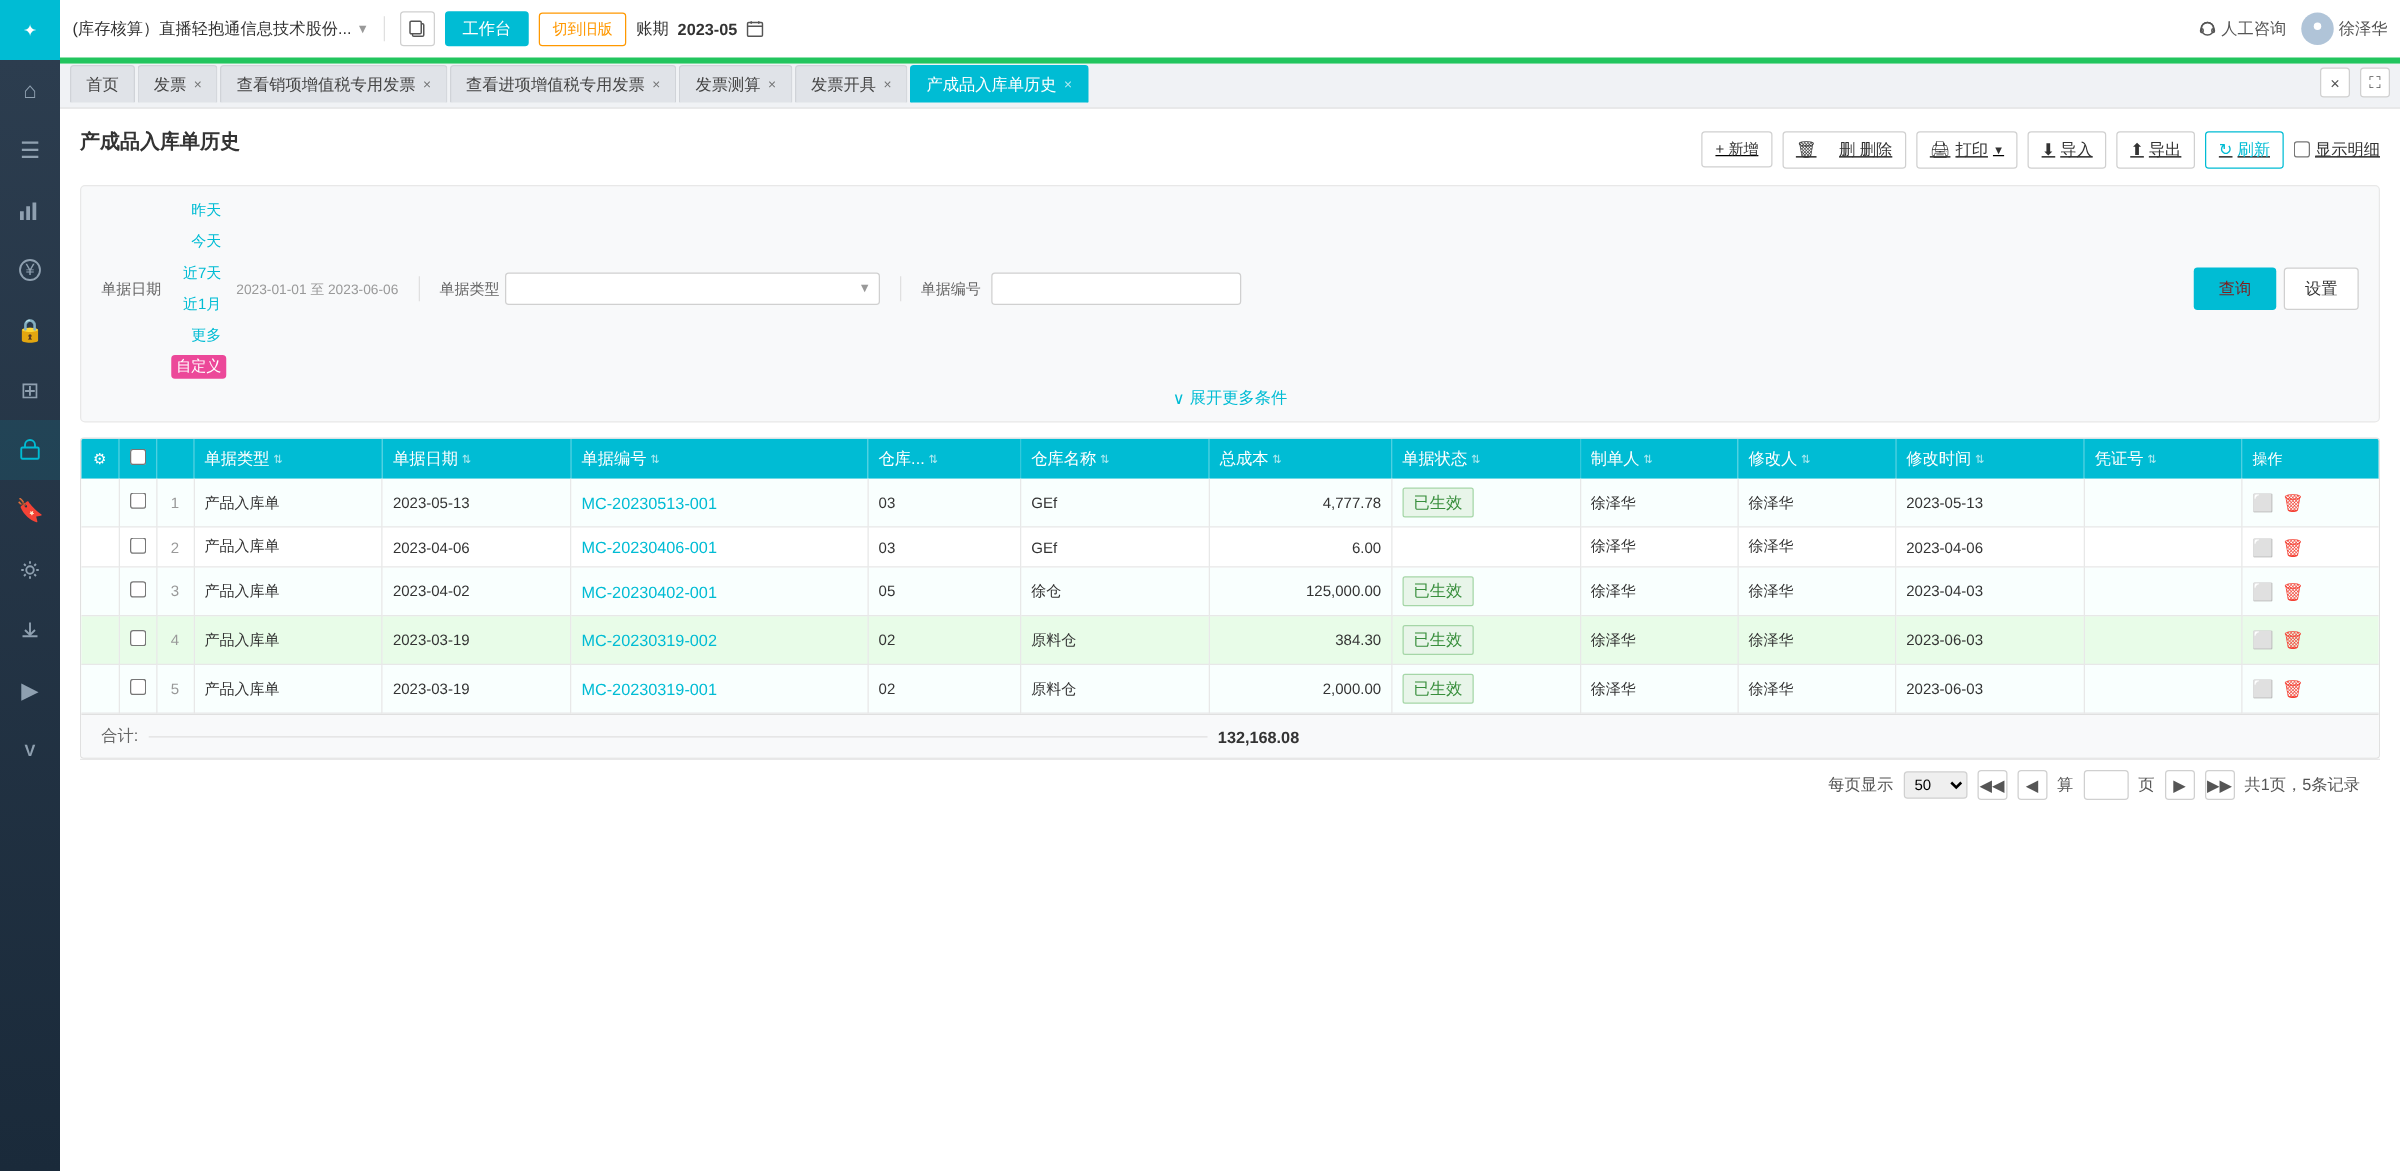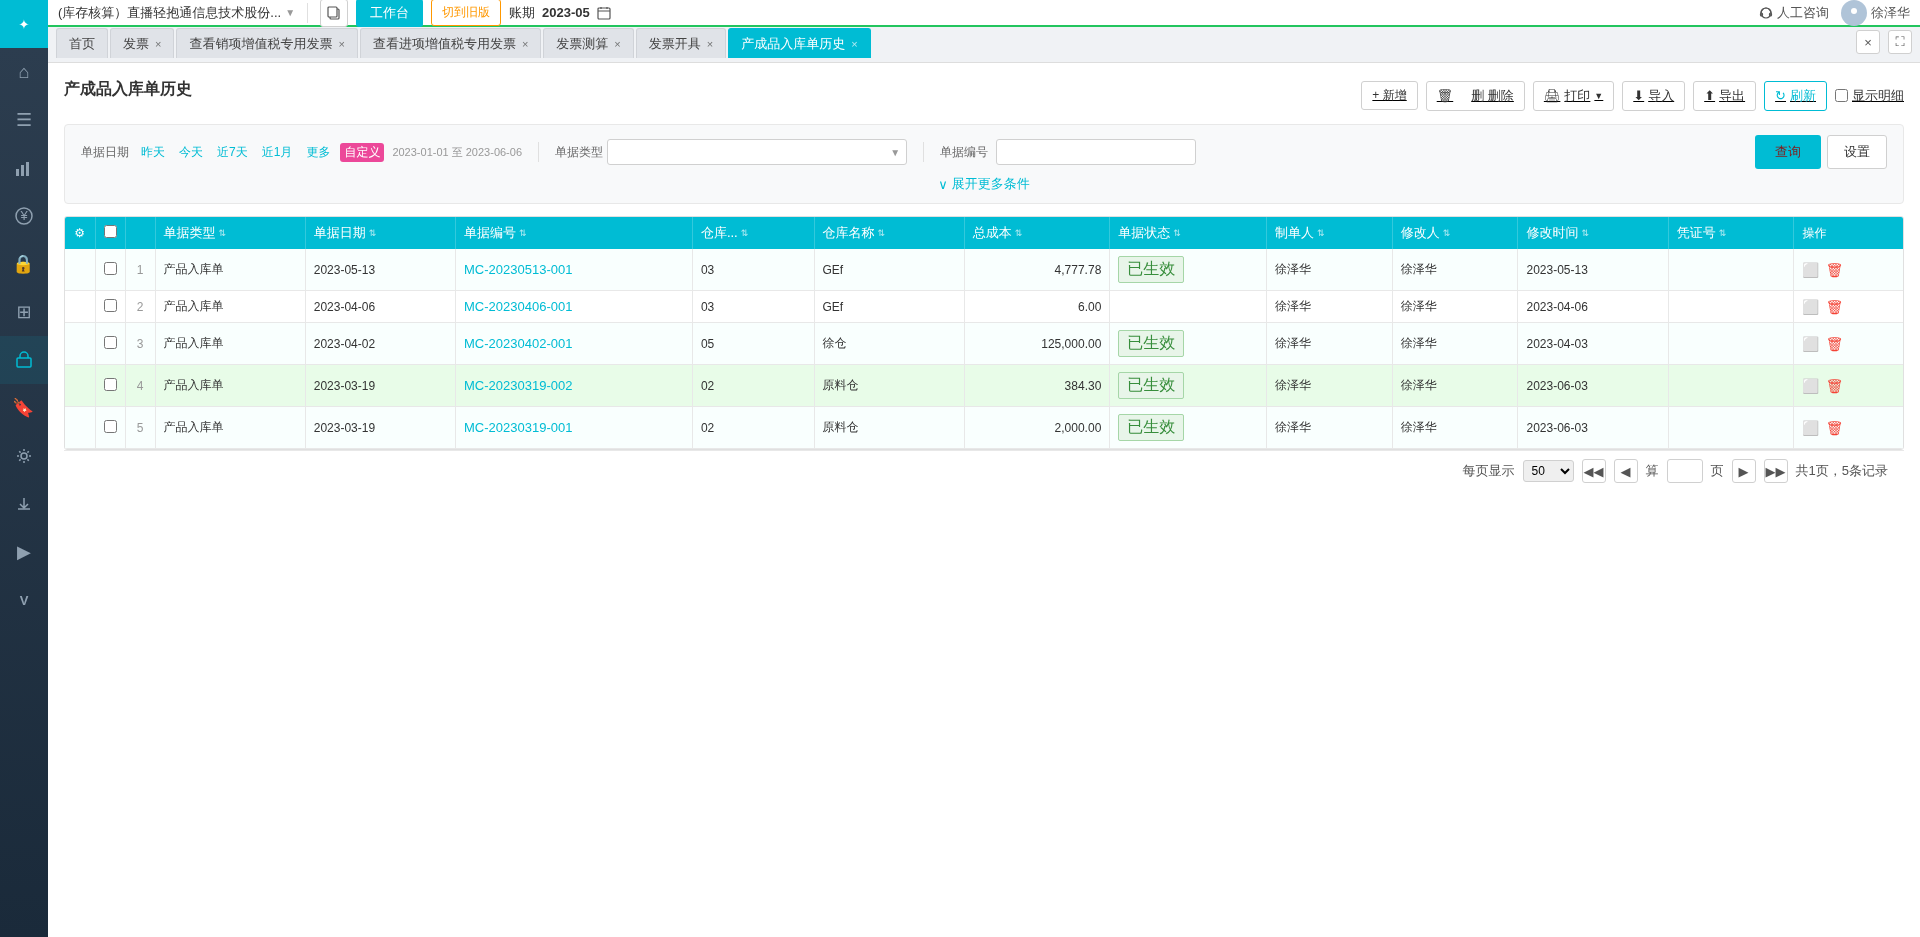--- a/index.html
+++ b/index.html
@@ -41,23 +41,23 @@
     
     .main-wrapper {
       flex: 1;
       display: flex;
       flex-direction: column;
       overflow: hidden;
     }
 
     
     .topbar {
-      height: 27px;
+      height: 51px;
       background: #fff;
-      border-bottom: 2px solid #22c55e;
+      border-bottom: 5px solid #22c55e;
       display: flex;
       align-items: center;
       padding: 0 10px;
       gap: 8px;
       flex-shrink: 0;
     }
     .topbar-company {
       display: flex;
       align-items: center;
       gap: 4px;
@@ -205,20 +205,21 @@
     }
     .filter-label {
       font-size: 12px;
       color: #666;
       white-space: nowrap;
     }
     .filter-date-shortcuts {
       display: flex;
       align-items: flex-end;
       gap: 6px;
+      flex-direction: column;
     }
     .date-shortcut {
       font-size: 12px;
       color: #00bcd4;
       cursor: pointer;
       padding: 1px 4px;
     }
     .date-shortcut.active {
       background: #ec4899;
       color: #fff;
@@ -308,21 +309,21 @@
       color: #333;
       border-right: 1px solid #e8e8e8;
       border-bottom: 1px solid #e8e8e8;
       white-space: nowrap;
     }
     tbody td:last-child { border-right: none; }
     .status-badge {
       display: inline-block;
       padding: 2px 8px;
       border-radius: 2px;
-      font-size: 16px;
+      font-size: 13px;
       background: #e8f5e9;
       color: #388e3c;
       border: 1px solid #a5d6a7;
     }
     .link-text { color: #00bcd4; cursor: pointer; text-decoration: none; }
     .row-num { color: #999; text-align: center; }
     .td-actions { display: flex; align-items: center; gap: 6px; }
     .action-icon { color: #00bcd4; cursor: pointer; font-size: 14px; }
     .action-icon-del { color: #f44336; cursor: pointer; font-size: 14px; }
     .checkbox-col { width: 30px; text-align: center; }
@@ -766,20 +767,26 @@
       <td>
         <div class="td-actions">
           <span class="action-icon" title="编辑">⬜</span>
           <span class="action-icon-del" title="删除">🗑</span>
         </div>
       </td>
     </tr>
           </tbody>
       </table>
 
+      <div class="table-footer">
+        <span>合计:</span>
+        <span style="flex:1; border-bottom:1px solid #e0e0e0; margin:0 8px;"></span>
+        <span class="footer-total-value">132,168.08</span>
+        <span style="flex:1;"></span>
+      </div>
     </div>
 
     <div class="pagination">
       <span>每页显示</span>
       <select class="page-size-select">
         <option>50</option>
         <option>100</option>
         <option>200</option>
       </select>
       <button class="page-nav-btn">◀◀</button>

